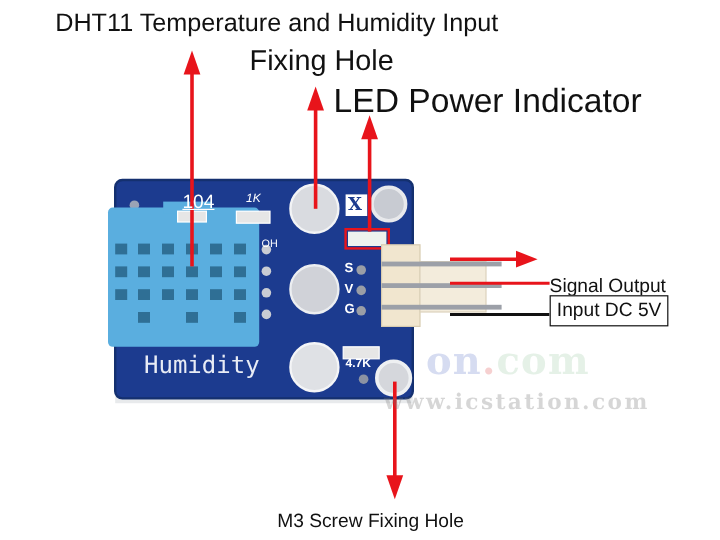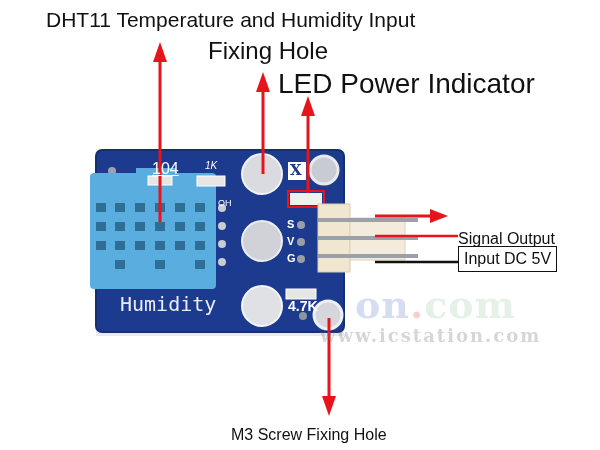--- a/index.html
+++ b/index.html
@@ -5,21 +5,21 @@
   html,body{margin:0;padding:0;background:#ffffff;}
   body{width:600px;height:450px;position:relative;overflow:hidden;font-family:"Liberation Sans",sans-serif;}
   .label{position:absolute;color:#111;white-space:nowrap;font-family:"Liberation Sans",sans-serif;}
   .l-dht{left:46px;top:8px;font-size:21px;}
   .l-fix{left:208px;top:37px;font-size:24px;}
   .l-led{left:278px;top:68px;font-size:28px;}
   .l-sig{left:458px;top:205px;font-size:16px;margin-top:25px;}
   .l-input{left:458px;top:246px;font-size:16px;border:1.5px solid #111;padding:3px 5px;background:#fff;}
   .l-m3{left:231px;top:426px;font-size:16px;}
   svg{position:absolute;left:0;top:0;}
-  .wm1{position:absolute;left:355px;top:282px;font-family:"DejaVu Serif",serif;font-weight:bold;font-size:38px;color:rgba(150,200,160,0.25);letter-spacing:1px;}
+  .wm1{position:absolute;left:355px;top:282px;font-family:"DejaVu Serif",serif;font-weight:bold;font-size:32px;color:rgba(150,200,160,0.25);letter-spacing:1px;}
   .wm1 .dot{color:rgba(230,120,120,0.35);}
   .wm1 .n{color:rgba(120,140,210,0.30);}
   .wm2{position:absolute;left:320px;top:325px;font-family:"DejaVu Serif",serif;font-weight:bold;font-size:18px;color:rgba(120,120,120,0.30);letter-spacing:2px;}
 </style>
 </head>
 <body>
 
 <svg width="600" height="450" viewBox="0 0 600 450">
 
   <rect x="96" y="328" width="248" height="8" fill="#d8dce0" opacity="0.6"></rect>
@@ -116,21 +116,21 @@
 </svg>
 
 <div class="label" style="left:120px;top:292px;font-family:'DejaVu Sans Mono',monospace;font-size:20px;color:#e8ecf5;">Humidity</div>
 <div class="label" style="left:152px;top:160px;font-size:16px;color:#fff;text-decoration:underline;">104</div>
 <div class="label" style="left:205px;top:160px;font-size:10px;color:#fff;font-style:italic;">1K</div>
 <div class="label" style="left:218px;top:198px;font-size:9px;color:#fff;">OH</div>
 <div class="label" style="left:290px;top:161px;font-size:15px;font-weight:bold;color:#1c3b8f;font-family:'DejaVu Serif',serif;">X</div>
 <div class="label" style="left:287px;top:218px;font-size:11px;font-weight:bold;color:#fff;">S</div>
 <div class="label" style="left:287px;top:235px;font-size:11px;font-weight:bold;color:#fff;">V</div>
 <div class="label" style="left:287px;top:252px;font-size:11px;font-weight:bold;color:#fff;">G</div>
-<div class="label" style="left:288px;top:298px;font-size:14px;font-weight:bold;color:#fff;">4.7K</div>
+<div class="label" style="left:288px;top:298px;font-size:10px;font-weight:bold;color:#fff;">4.7K</div>
 
 <div class="wm1"><span class="n">o</span><span class="n">n</span><span class="dot">.</span><span>com</span></div>
 <div class="wm2">www.icstation.com</div>
 
 <div class="label l-dht">DHT11 Temperature and Humidity Input</div>
 <div class="label l-fix">Fixing Hole</div>
 <div class="label l-led">LED Power Indicator</div>
 <div class="label l-sig">Signal Output</div>
 <div class="label l-input">Input DC 5V</div>
 <div class="label l-m3">M3 Screw Fixing Hole</div>

